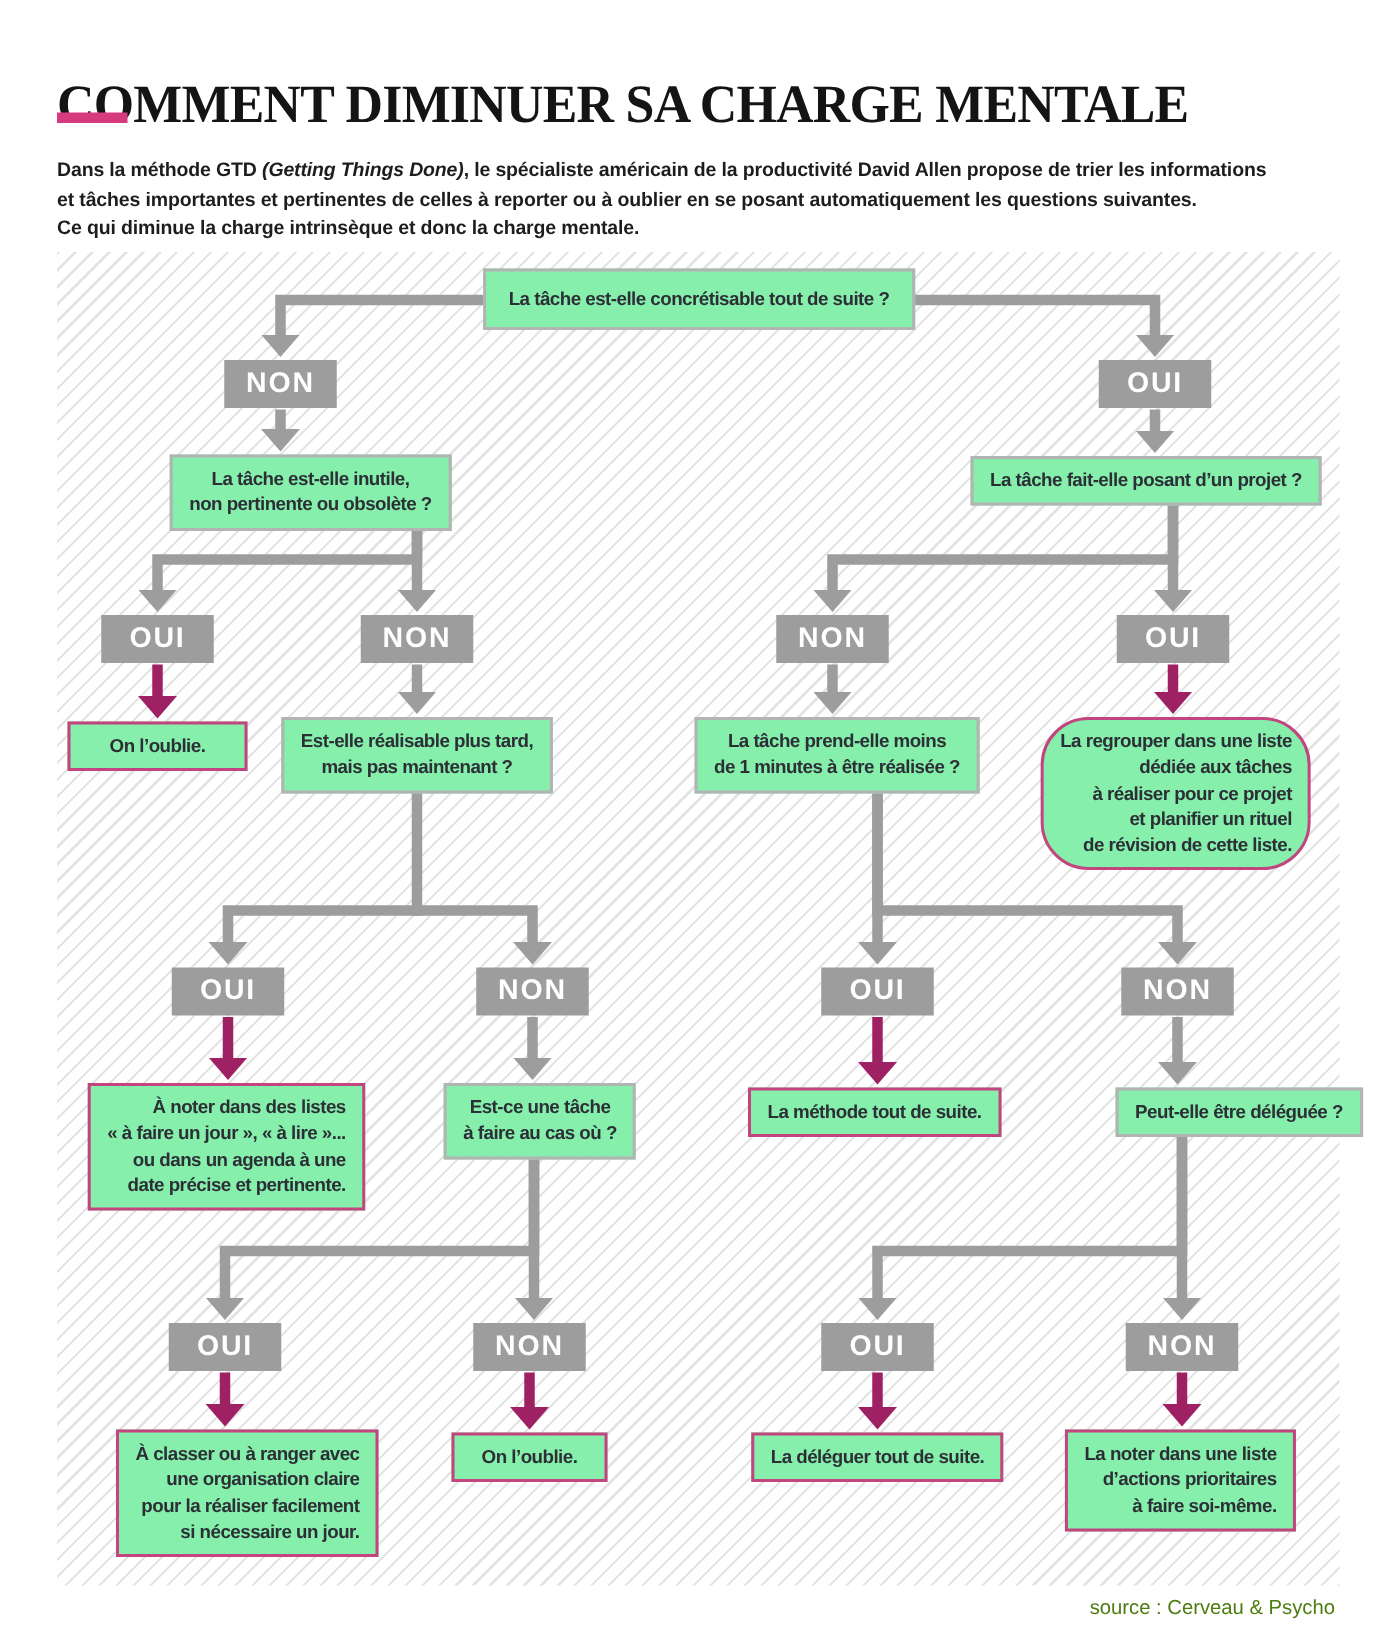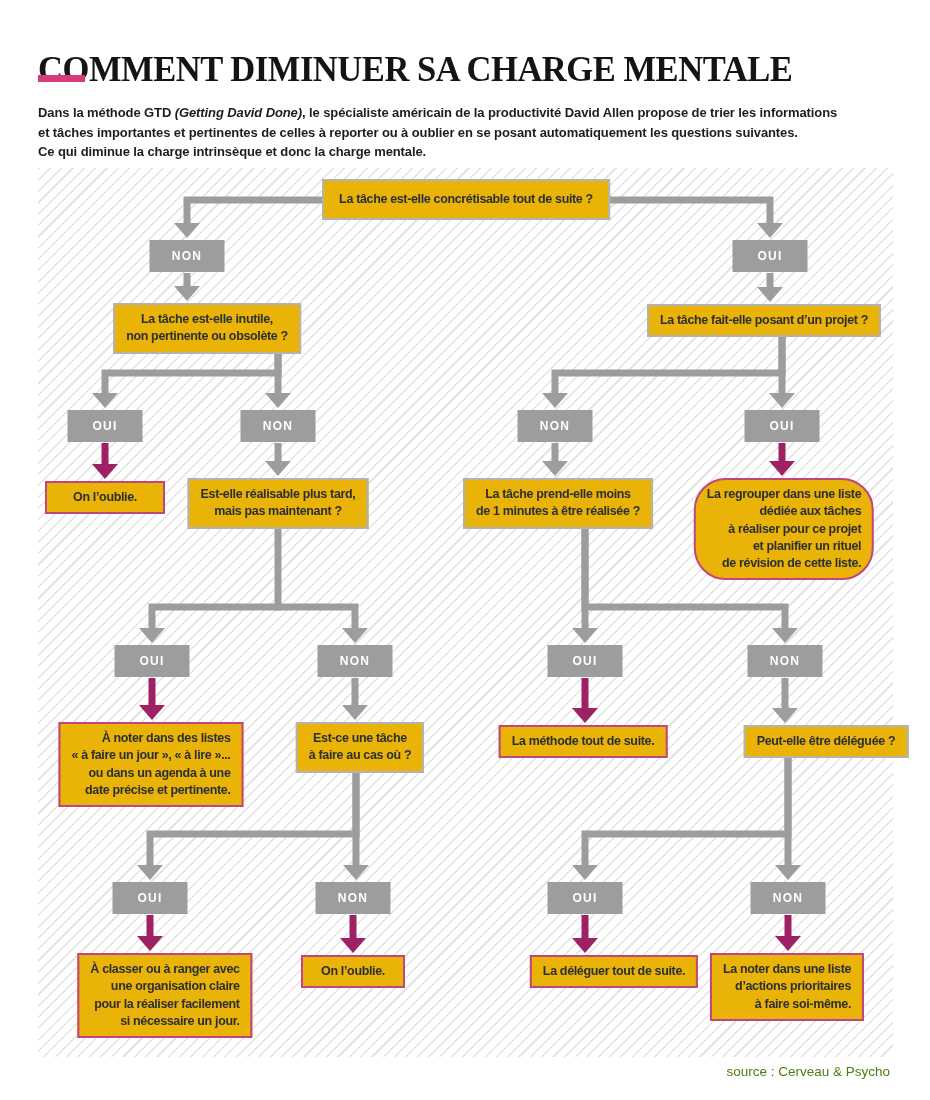--- a/index.html
+++ b/index.html
@@ -15,45 +15,45 @@
          line-height:1.5;white-space:pre;letter-spacing:-0.1px;}
   .intro em{font-style:italic;}
 
   
   .hatch{position:absolute;left:38px;top:168px;width:855px;height:889px;background-color:#ffffff;
          background-image:repeating-linear-gradient(135deg,#e4e4e4 0px,#e4e4e4 1.5px,
                           rgba(0,0,0,0) 1.5px,rgba(0,0,0,0) 8px);z-index:1;}
   svg.connectors{position:absolute;left:0;top:0;z-index:2;}
 
   
-  .node{position:absolute;transform:translateX(-50%);z-index:3;background:#eab308;
+  .node{position:absolute;transform:translateX(-50%);z-index:3;background:#86efac;
         border:2px solid #b3b3b3;color:#2c3036;font-weight:bold;font-size:12.5px;
         letter-spacing:-0.35px;line-height:1.38;text-align:center;white-space:pre-line;
         width:max-content;padding:6px 11px;box-sizing:border-box;
         display:flex;align-items:center;justify-content:center;}
   .node.pink{border-color:#c2457f;text-align:right;}
   .n-qroot{left:466px;top:179px;padding:10px 15px;}
   .n-quseless{left:207px;top:303px;}
   .n-qproject{left:764px;top:304px;}
   .n-forget1{left:105px;top:481px;min-width:120px;}
   .n-qlater{left:278px;top:478px;}
   .n-q2min{left:558px;top:478px;}
   .n-agroup{left:784px;top:478px;border-radius:32px;}
   .n-alists{left:151px;top:722px;}
   .n-qcase{left:360px;top:722px;}
   .n-adonow{left:583px;top:725px;}
   .n-qdeleg{left:786px;top:725px;margin-left:40px;}
   .n-aorg{left:165px;top:953px;}
   .n-forget2{left:353px;top:955px;min-width:104px;}
-  .n-adeleg{left:585px;top:955px;margin-left:29px;}
+  .n-adeleg{left:585px;top:955px;}
   .n-aprio{left:787px;top:953px;}
 
   
   .badge{position:absolute;transform:translateX(-50%);z-index:3;width:75px;height:32px;
-         background:#9d9d9d;color:#ffffff;font-weight:bold;font-size:12px;
+         background:#9d9d9d;color:#ffffff;font-weight:bold;font-size:19px;
          letter-spacing:1.2px;display:flex;align-items:center;justify-content:center;}
   .b-non-top{left:187px;top:240px;}  .b-oui-top{left:770px;top:240px;}
   .b-oui-l1{left:105px;top:410px;}   .b-non-l1{left:278px;top:410px;}
   .b-non-r1{left:555px;top:410px;}   .b-oui-r1{left:782px;top:410px;}
   .b-oui-l2{left:152px;top:645px;}   .b-non-l2{left:355px;top:645px;}
   .b-oui-r2{left:585px;top:645px;}   .b-non-r2{left:785px;top:645px;}
   .b-oui-l3{left:150px;top:882px;}   .b-non-l3{left:353px;top:882px;}
   .b-oui-r3{left:585px;top:882px;}   .b-non-r3{left:788px;top:882px;}
 
   
@@ -106,21 +106,21 @@
       <path d="M585,678 V711" marker-end="url(#ah-pink)"></path>
       <path d="M150,915 V939" marker-end="url(#ah-pink)"></path>
       <path d="M353,915 V941" marker-end="url(#ah-pink)"></path>
       <path d="M585,915 V941" marker-end="url(#ah-pink)"></path>
       <path d="M788,915 V939" marker-end="url(#ah-pink)"></path>
     </g>
   </svg>
 
   <h1 class="title">COMMENT DIMINUER SA CHARGE MENTALE</h1>
   <div class="title-underline"></div>
-  <p class="intro"><span>Dans la méthode GTD </span><em>(Getting David Done)</em><span>, le spécialiste américain de la productivité David Allen propose de trier les informations
+  <p class="intro"><span>Dans la méthode GTD </span><em>(Getting Things Done)</em><span>, le spécialiste américain de la productivité David Allen propose de trier les informations
 et tâches importantes et pertinentes de celles à reporter ou à oublier en se posant automatiquement les questions suivantes.
 Ce qui diminue la charge intrinsèque et donc la charge mentale.</span></p>
 
   <div class="node n-qroot">La tâche est-elle concrétisable tout de suite ?</div>
   <div class="node n-quseless">La tâche est-elle inutile,
 non pertinente ou obsolète ?</div>
   <div class="node n-qproject">La tâche fait-elle posant d’un projet ?</div>
   <div class="node pink n-forget1">On l’oublie.</div>
   <div class="node n-qlater">Est-elle réalisable plus tard,
 mais pas maintenant ?</div>

